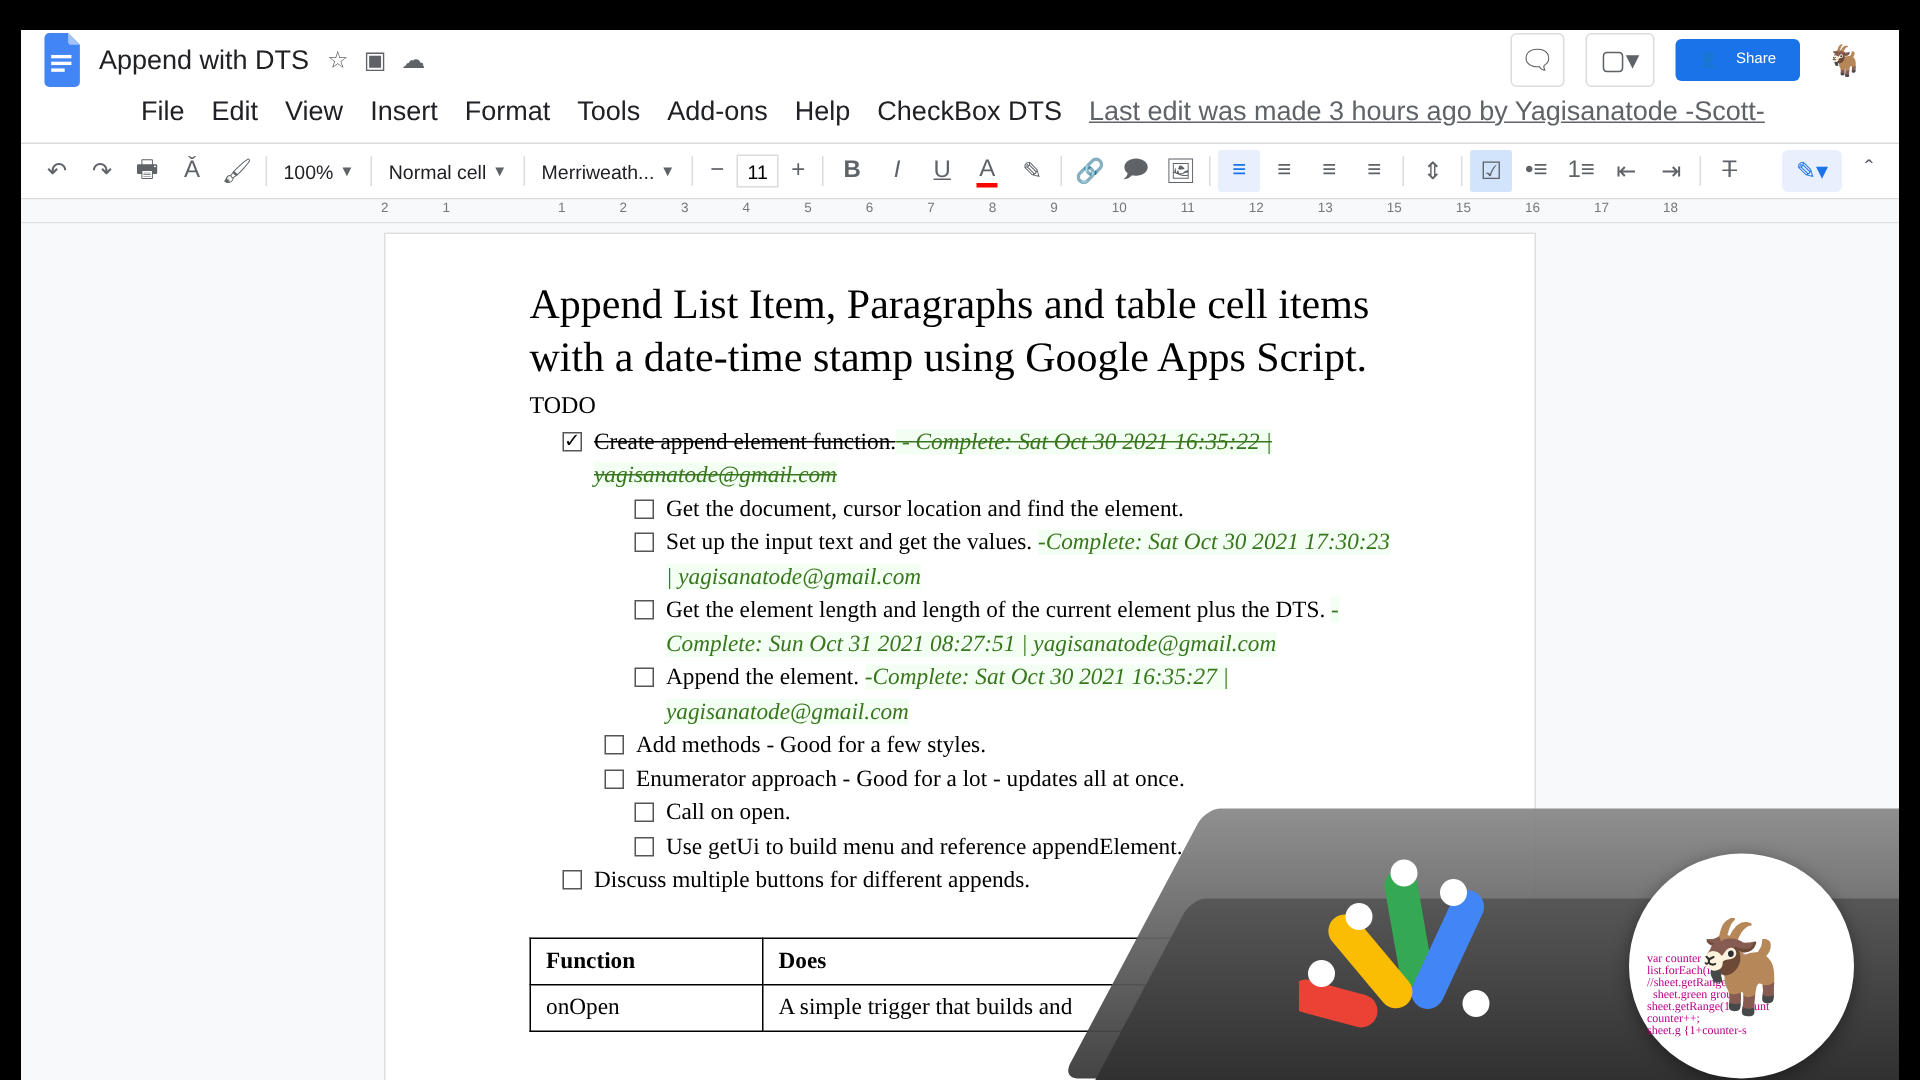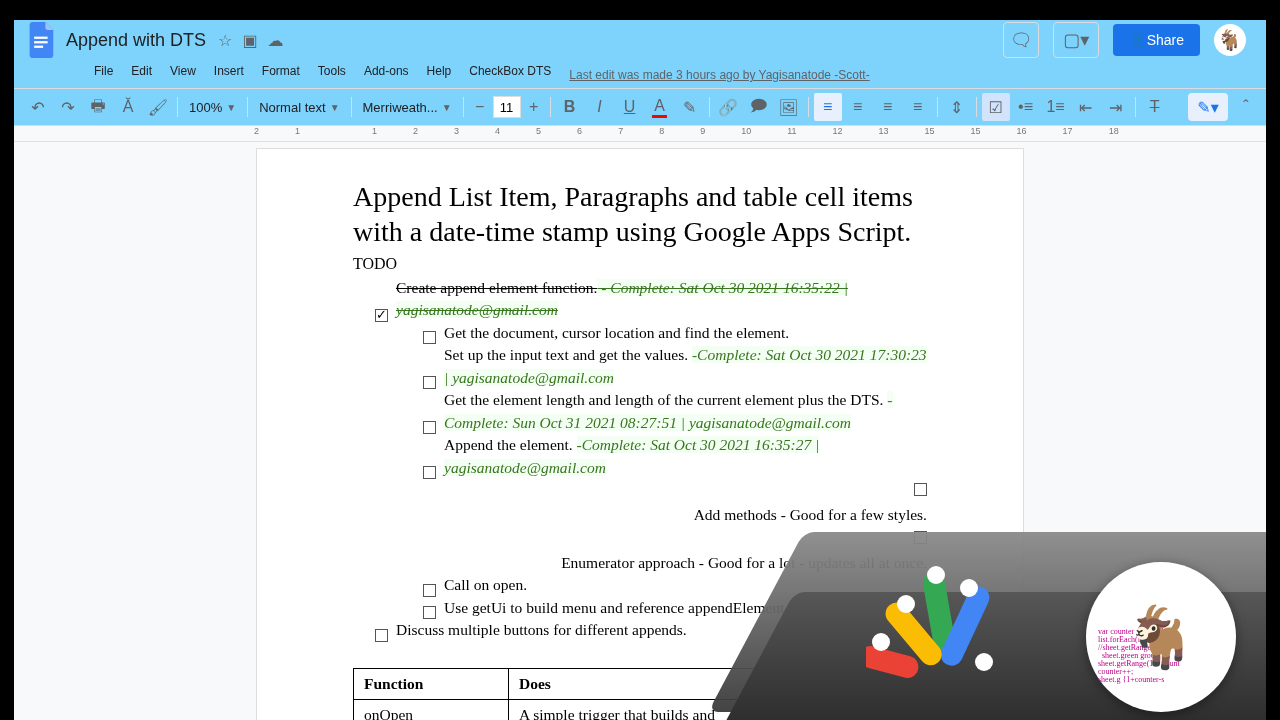--- a/index.html
+++ b/index.html
@@ -1,30 +1,30 @@
 <!DOCTYPE html>
 <html><head>
 <meta charset="utf-8">
 <style>
 * { margin: 0; padding: 0; box-sizing: border-box; }
 body { font-family: Arial, sans-serif; background: #000; width: 1280px; height: 720px; overflow: hidden; position: relative; }
-.frame { position: absolute; top: 20px; left: 14px; width: 1252px; height: 680px; background: #7dd3fc; }
+.frame { position: absolute; top: 20px; left: 14px; width: 1252px; height: 680px; background: #ffffff; }
 .titlebar { display: flex; align-items: center; padding: 6px 10px; height: 40px; }
 .docs-logo { width: 36px; height: 36px; display: flex; align-items: center; justify-content: center; }
 .docs-logo svg { width: 28px; height: 36px; }
 .doc-title { font-size: 18px; color: #202124; margin-left: 6px; }
 .title-icons { display: flex; gap: 10px; margin-left: 12px; color: #5f6368; }
 .title-icons span { cursor: pointer; }
 .spacer { flex: 1; }
 .right-controls { display: flex; align-items: center; gap: 14px; margin-right: 10px; }
 .comment-btn, .present-btn { width: 36px; height: 36px; border: 1px solid #dadce0; border-radius: 4px; display: flex; align-items: center; justify-content: center; color: #5f6368; cursor: pointer; font-size: 18px; }
 .present-btn { width: 46px; }
-.share-btn { background: #1a73e8; color: #fff; border: none; border-radius: 4px; padding: 8px 16px; font-size: 14px; font-weight: 500; display: flex; align-items: flex-start; gap: 0; cursor: pointer; }
+.share-btn { background: #1a73e8; color: #fff; border: none; border-radius: 4px; padding: 8px 16px; font-size: 10px; font-weight: 500; display: flex; align-items: flex-start; gap: 12px; cursor: pointer; }
 .avatar { width: 32px; height: 32px; border-radius: 50%; background: #fff; display: flex; align-items: center; justify-content: center; font-size: 20px; }
-.menubar { display: flex; align-items: flex-end; padding: 0 10px 6px 72px; gap: 2px; font-size: 12px; color: #202124; }
+.menubar { display: flex; align-items: center; padding: 0 10px 6px 72px; gap: 2px; font-size: 18px; color: #202124; }
 .menubar .menu-item { padding: 4px 8px; cursor: pointer; white-space: nowrap; }
 .menubar .edit-info { color: #5f6368; text-decoration: underline; margin-left: 8px; cursor: pointer; }
 .toolbar { display: flex; align-items: center; padding: 4px 10px; border-top: 1px solid #dadce0; border-bottom: 1px solid #dadce0; height: 38px; gap: 2px; color: #5f6368; }
 .tbtn { width: 28px; height: 28px; display: flex; align-items: center; justify-content: center; cursor: pointer; border-radius: 2px; font-size: 16px; }
 .tsep { width: 1px; height: 20px; background: #dadce0; margin: 0 3px; }
 .tsel { display: flex; align-items: center; padding: 0 6px; height: 28px; font-size: 13px; color: #202124; cursor: pointer; gap: 4px; }
 .tsel .caret { font-size: 10px; color: #5f6368; }
 .fontsize { display: flex; align-items: center; }
 .fontsize .tbtn { width: 22px; }
 .fontsize input { width: 28px; height: 22px; border: 1px solid #dadce0; text-align: center; font-size: 13px; margin: 0 2px; }
@@ -32,24 +32,24 @@
 .tbtn.active { background: #e8f0fe; color: #1a73e8; }
 .edit-pill { margin-left: auto; background: #e8f0fe; width: 40px; height: 28px; border-radius: 4px; display: flex; align-items: center; justify-content: center; color: #1a73e8; cursor: pointer; }
 .chev-up { width: 20px; text-align: center; color: #5f6368; cursor: pointer; margin-left: 6px; }
 .ruler { height: 16px; background: #f8f9fa; border-bottom: 1px solid #e0e0e0; position: relative; font-size: 9px; color: #777; padding-left: 240px; overflow: hidden; }
 .ruler-ticks { display: flex; gap: 36px; }
 .canvas { display: flex; justify-content: center; background: #f8f9fa; height: 580px; overflow: hidden; position: relative; }
 .page { width: 768px; background: #fff; border: 1px solid #ddd; margin-top: 6px; padding: 30px 96px 0 96px; font-family: Georgia, 'Times New Roman', serif; color: #000; }
 .htitle { font-size: 28px; font-weight: 400; line-height: 1.25; }
 .todo-h { font-size: 16px; margin: 6px 0 4px; }
 .cl { list-style: none; font-size: 15.5px; line-height: 1.45; }
-.cl li { display: flex; align-items: flex-end; gap: 8px; }
+.cl li { display: flex; align-items: flex-start; gap: 8px; }
 .cl0 { margin-left: 22px; }
 .cl1 { margin-left: 70px; }
-.cl2 { margin-left: 96px; flex-direction: column; }
+.cl2 { margin-left: 50px; }
 .cb { width: 13px; height: 13px; border: 1.5px solid #555; margin-top: 4px; flex-shrink: 0; position: relative; }
 .cb.checked::after { content: '✓'; position: absolute; top: -4px; left: 0; font-size: 13px; color: #000; }
 .strike { text-decoration: line-through; }
 .stamp { color: #38761d; font-style: italic; background: #f4fff4; }
 .body-txt { flex: 1; }
 .tbl { width: 100%; border-collapse: collapse; margin-top: 26px; font-size: 15.5px; }
 .tbl td { border: 1px solid #000; padding: 6px 10px; }
 .tbl .th { font-weight: bold; }
 .decor { position: absolute; bottom: -50px; right: -30px; width: 560px; height: 320px; pointer-events: none; }
 .slash1 { position: absolute; width: 700px; height: 220px; background: linear-gradient(180deg,#575757,#111); transform: skewX(-28deg); bottom: -40px; right: -140px; border-radius: 10px; }
@@ -109,21 +109,21 @@
     <div class="tbtn">🖶</div>
     <div class="tbtn">Ǎ</div>
     <div class="tbtn">🖌</div>
     <div class="tsep"></div>
     <div class="tsel">
         <span>100%</span>
         <span class="caret">▼</span>
       </div>
     <div class="tsep"></div>
     <div class="tsel">
-        <span>Normal text</span>
+        <span>Normal cell</span>
         <span class="caret">▼</span>
       </div>
     <div class="tsep"></div>
     <div class="tsel">
         <span>Merriweath...</span>
         <span class="caret">▼</span>
       </div>
     <div class="tsep"></div>
     <div class="fontsize">
       <div class="tbtn">−</div>

